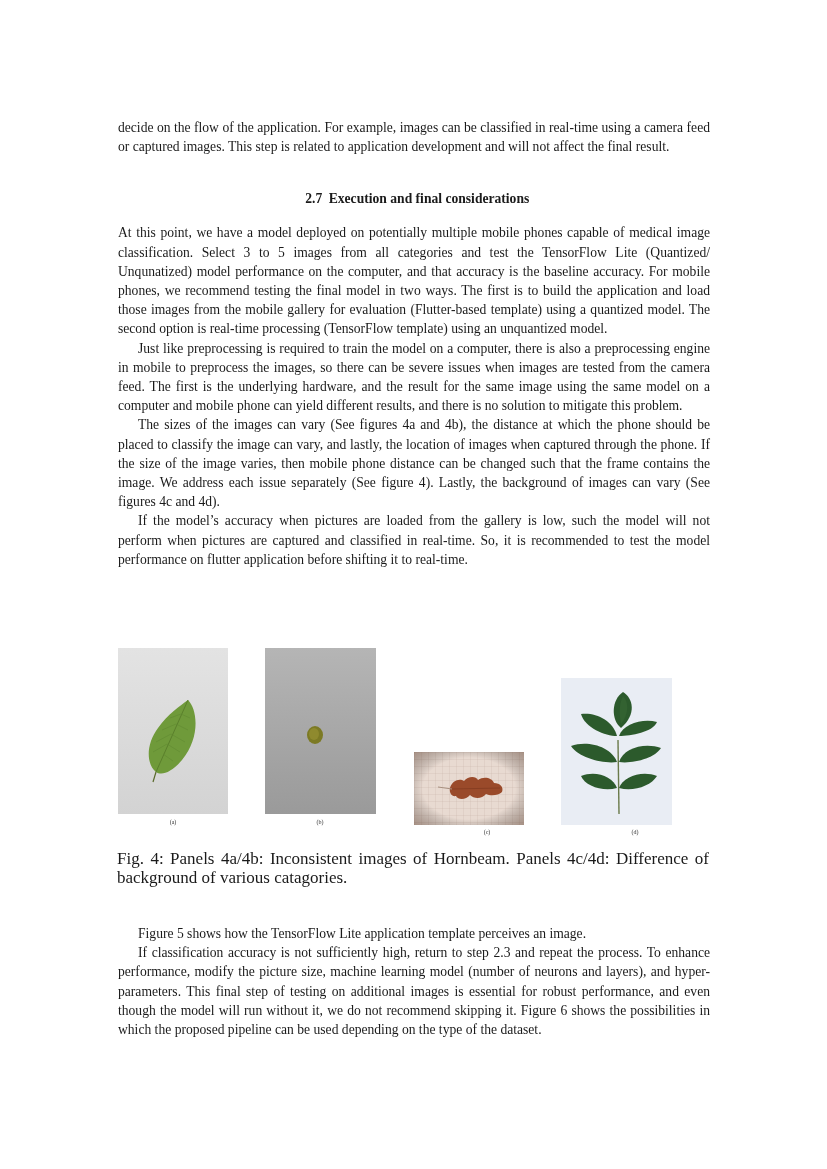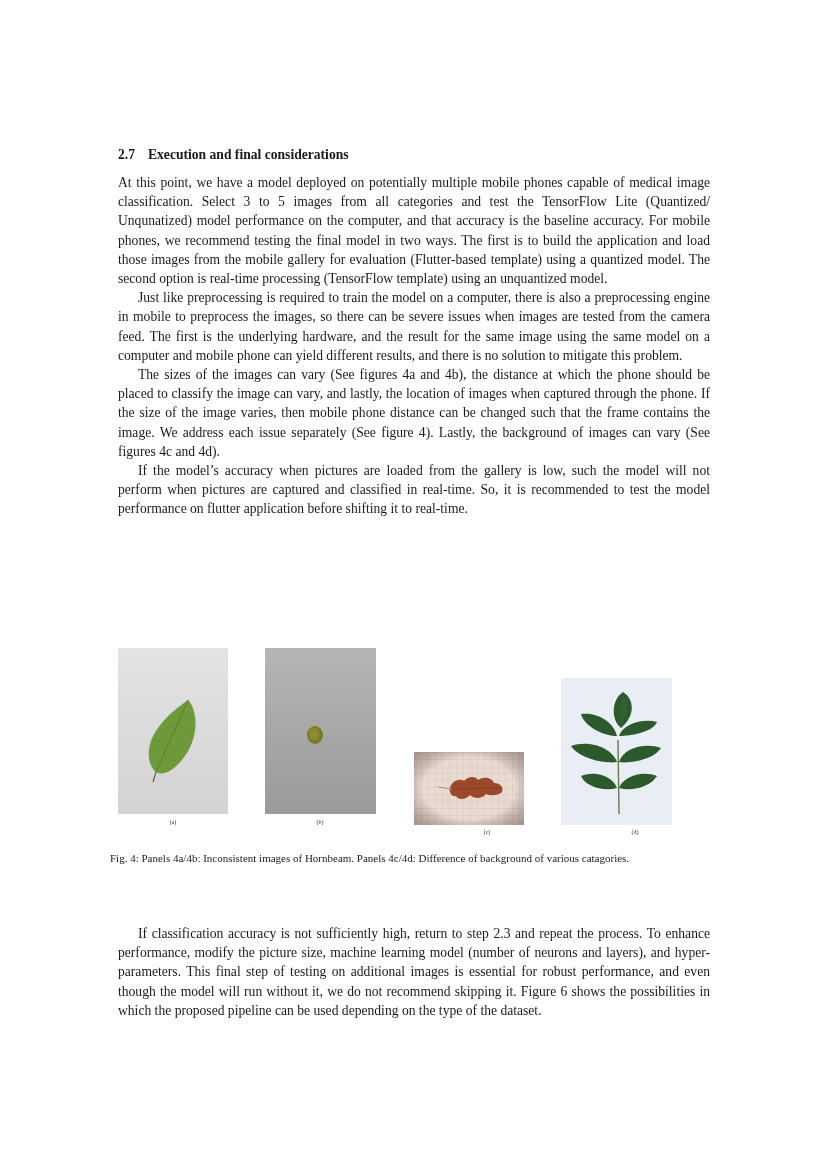--- a/index.html
+++ b/index.html
@@ -28,22 +28,23 @@
       margin: 0;
       hyphens: manual;
     }
     .para.indent {
       text-indent: 20px;
       font-family: Liberation Serif, serif;
     }
     .heading {
       font-size: 13.6px;
       font-weight: bold;
-      margin: 0;
+      margin: 6px;
       line-height: 19px;
+      text-align: center;
     }
     .heading .num {
       display: inline-block;
       width: 30px;
     }
     .figure {
       position: absolute;
       left: 0;
       top: 0;
       width: 827px;
@@ -63,33 +64,34 @@
     .sublabel {
       position: absolute;
       font-size: 6px;
       color: #333;
       text-align: center;
       width: 30px;
       font-family: "Liberation Serif", serif;
     }
     .caption {
       position: absolute;
-      left: 110px;
+      left: 117px;
       top: 849px;
       width: 592px;
-      font-size: 11px;
+      font-size: 17px;
       line-height: 19.2px;
       text-align: justify;
       margin: 0;
     }
   </style>
 </head>
 <body>
 
 <div class="page">
+  <p class="para">decide on the flow of the application. For example, images can be classified in real-time using a camera feed or captured images. This step is related to application development and will not affect the final result.</p>
 
   <div style="height:27px"></div>
 
   <h2 class="heading">
     <span class="num">2.7</span><span>Execution and final considerations</span>
   </h2>
 
   <div style="height:9px"></div>
 
   <p class="para">At this point, we have a model deployed on potentially multiple mobile phones capable of med­ical image classification. Select 3 to 5 images from all categories and test the TensorFlow Lite (Quantized/ Unqunatized) model performance on the computer, and that accuracy is the baseline accuracy. For mobile phones, we recommend testing the final model in two ways. The first is to build the application and load those images from the mobile gallery for evaluation (Flutter-based template) using a quantized model. The second option is real-time processing (TensorFlow tem­plate) using an unquantized model.</p>
@@ -184,14 +186,15 @@
         <path d="M62 18 C 68 24, 68 36, 60 46 C 58 36, 58 26, 62 18 Z"></path>
       </g>
     </svg>
   </div>
   <div class="sublabel" style="left:620px; top:829px;">(d)</div>
 </div>
 
 <p class="caption">Fig. 4: Panels 4a/4b: Inconsistent images of Hornbeam. Panels 4c/4d: Difference of background of various catagories.</p>
 
 <div class="page" style="top:924px;">
+  <p class="para indent">Figure 5 shows how the TensorFlow Lite application template perceives an image.</p>
   <p class="para indent">If classification accuracy is not sufficiently high, return to step 2.3 and repeat the process. To enhance performance, modify the picture size, machine learning model (number of neurons and layers), and hyper-parameters. This final step of testing on additional images is essential for robust performance, and even though the model will run without it, we do not recommend skipping it. Figure 6 shows the possibilities in which the proposed pipeline can be used depending on the type of the dataset.</p>
 </div>
 
 </body></html>

